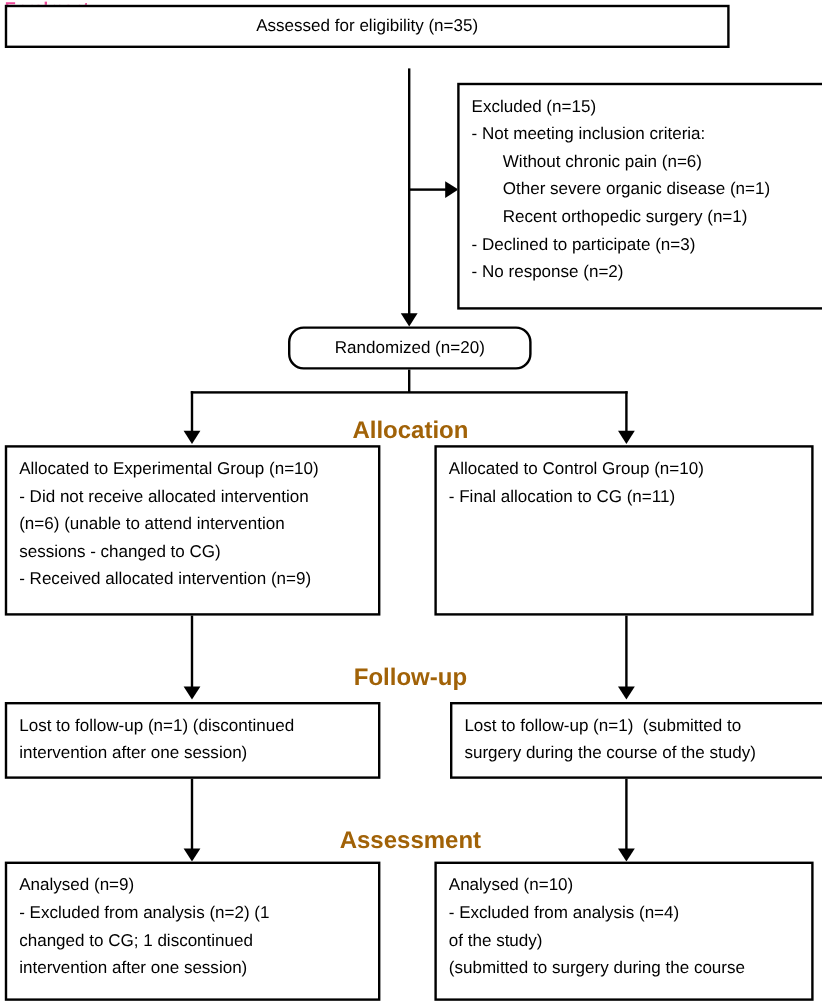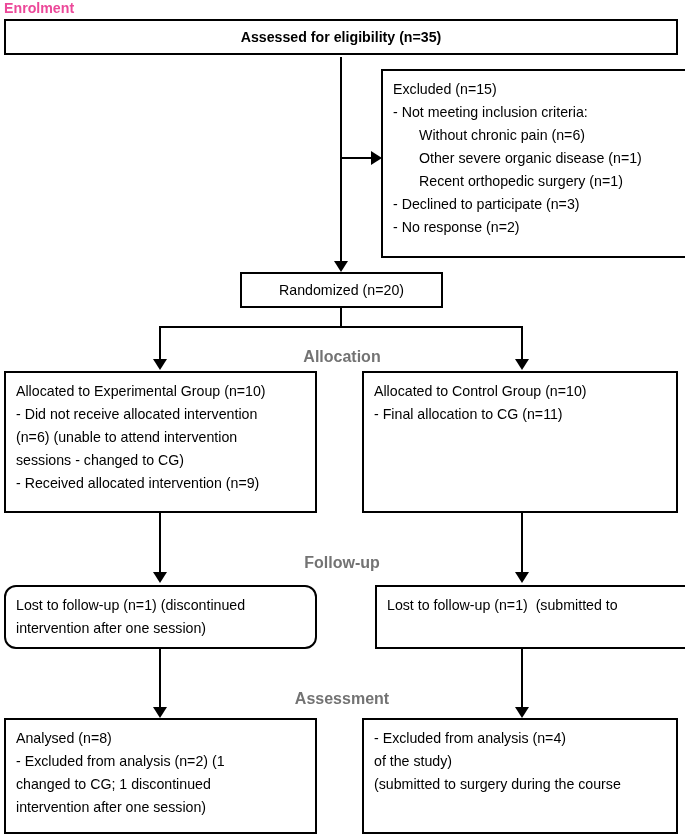--- a/index.html
+++ b/index.html
@@ -46,23 +46,23 @@
   }
   .phase-label {
     position: absolute;
     font-size: 14.2px;
     font-weight: bold;
     color: #ec4899;
     white-space: nowrap;
   }
   .stage-title {
     position: absolute;
-    font-size: 16px;
+    font-size: 20px;
     font-weight: bold;
-    color: #737373;
+    color: #a16207;
     white-space: nowrap;
     text-align: left;
     transform: translateX(-50%);
   }
   .vline {
     position: absolute;
     width: 2px;
     background: #000000;
   }
   .hline {
@@ -89,21 +89,21 @@
     transform: translateY(-50%);
   }
 </style>
 </head>
 <body>
 
 <div id="diagram">
 
   <div class="phase-label" style="left:4px; top:0px;">Enrolment</div>
 
-  <div class="box center" style="left:4px; top:19px; width:674px; height:36px;font-weight:bold;">
+  <div class="box center" style="left:4px; top:4px; width:604px; height:36px;">
     <div class="inner">
       <span>Assessed for eligibility (n=35)</span>
     </div>
   </div>
 
   <div class="vline" style="left:340px; top:57px; height:206px;"></div>
   <div class="arrow-down" style="left:341px; top:261px;"></div>
 
   <div class="hline" style="left:340px; top:157px; width:34px;"></div>
   <div class="arrow-right" style="left:371px; top:158px;"></div>
@@ -113,21 +113,21 @@
       <div class="line">Excluded (n=15)</div>
       <div class="line">- Not meeting inclusion criteria:</div>
       <div class="line indent1">Without chronic pain (n=6)</div>
       <div class="line indent1">Other severe organic disease (n=1)</div>
       <div class="line indent1">Recent orthopedic surgery (n=1)</div>
       <div class="line">- Declined to participate (n=3)</div>
       <div class="line">- No response (n=2)</div>
     </div>
   </div>
 
-  <div class="box center" style="left:240px; top:272px; width:203px; height:36px;">
+  <div class="box center" style="left:240px; top:272px; width:203px; height:36px;border-radius:13px;">
     <div class="inner">
       <span>Randomized (n=20)</span>
     </div>
   </div>
 
   <div class="vline" style="left:340px; top:308px; height:19px;"></div>
   <div class="hline" style="left:159px; top:326px; width:364px;"></div>
   <div class="vline" style="left:159px; top:326px; height:35px;"></div>
   <div class="arrow-down" style="left:160px; top:359px;"></div>
   <div class="vline" style="left:521px; top:326px; height:35px;"></div>
@@ -152,50 +152,52 @@
     </div>
   </div>
 
   <div class="vline" style="left:159px; top:513px; height:61px;"></div>
   <div class="arrow-down" style="left:160px; top:572px;"></div>
   <div class="vline" style="left:521px; top:513px; height:61px;"></div>
   <div class="arrow-down" style="left:522px; top:572px;"></div>
 
   <div class="stage-title" style="left:342px; top:554px;">Follow-up</div>
 
-  <div class="box" style="left:4px; top:585px; width:313px; height:64px;border-radius:12px;">
+  <div class="box" style="left:4px; top:585px; width:313px; height:64px;">
     <div class="inner">
       <div class="line">Lost to follow-up (n=1) (discontinued</div>
       <div class="line">intervention after one session)</div>
     </div>
   </div>
 
   <div class="box" style="left:375px; top:585px; width:316px; height:64px;">
     <div class="inner">
       <div class="line">Lost to follow-up (n=1)  (submitted to</div>
+      <div class="line">surgery during the course of the study)</div>
     </div>
   </div>
 
   <div class="vline" style="left:159px; top:649px; height:60px;"></div>
   <div class="arrow-down" style="left:160px; top:707px;"></div>
   <div class="vline" style="left:521px; top:649px; height:60px;"></div>
   <div class="arrow-down" style="left:522px; top:707px;"></div>
 
   <div class="stage-title" style="left:342px; top:690px;">Assessment</div>
 
   <div class="box" style="left:4px; top:718px; width:313px; height:116px;">
     <div class="inner">
-      <div class="line">Analysed (n=8)</div>
+      <div class="line">Analysed (n=9)</div>
       <div class="line">- Excluded from analysis (n=2) (1</div>
       <div class="line">changed to CG; 1 discontinued</div>
       <div class="line">intervention after one session)</div>
     </div>
   </div>
 
   <div class="box" style="left:362px; top:718px; width:316px; height:116px;">
     <div class="inner">
+      <div class="line">Analysed (n=10)</div>
       <div class="line">- Excluded from analysis (n=4)</div>
       <div class="line">of the study)</div>
       <div class="line">(submitted to surgery during the course</div>
     </div>
   </div>
 
 </div>
 
 </body></html>

